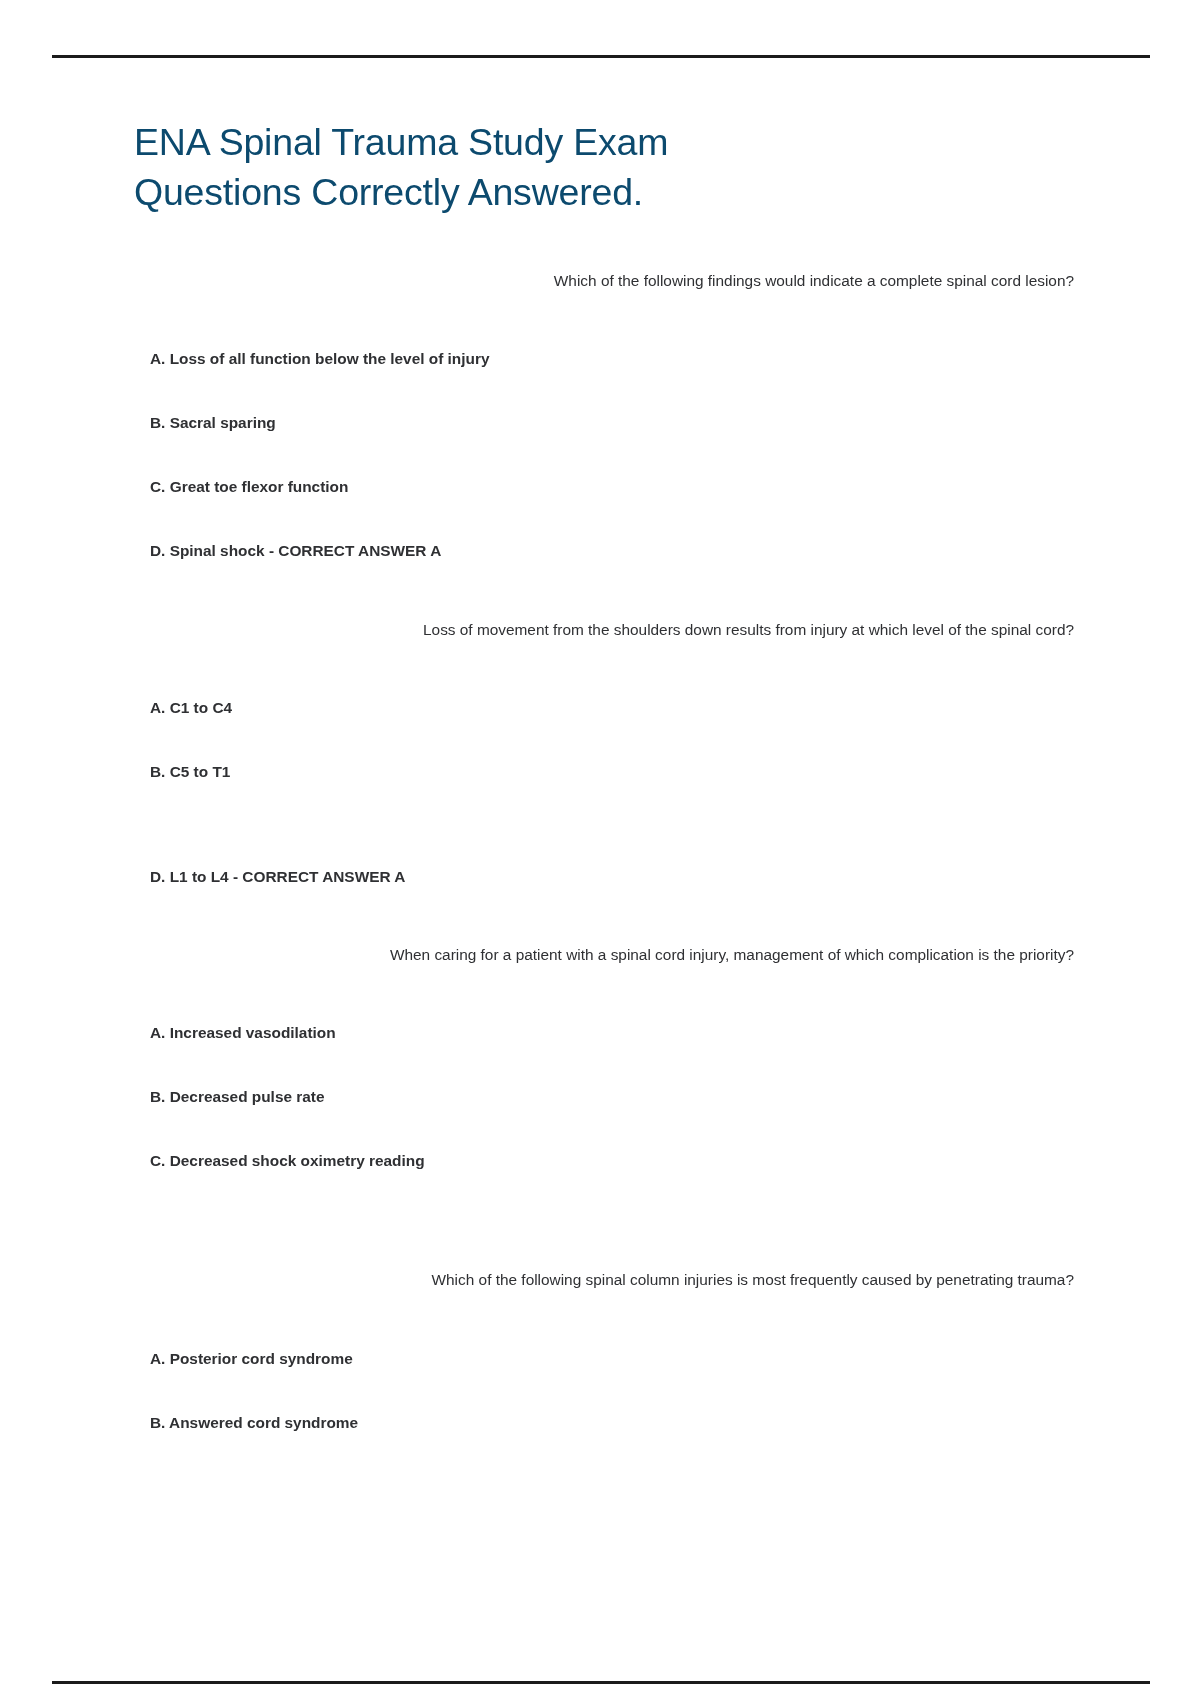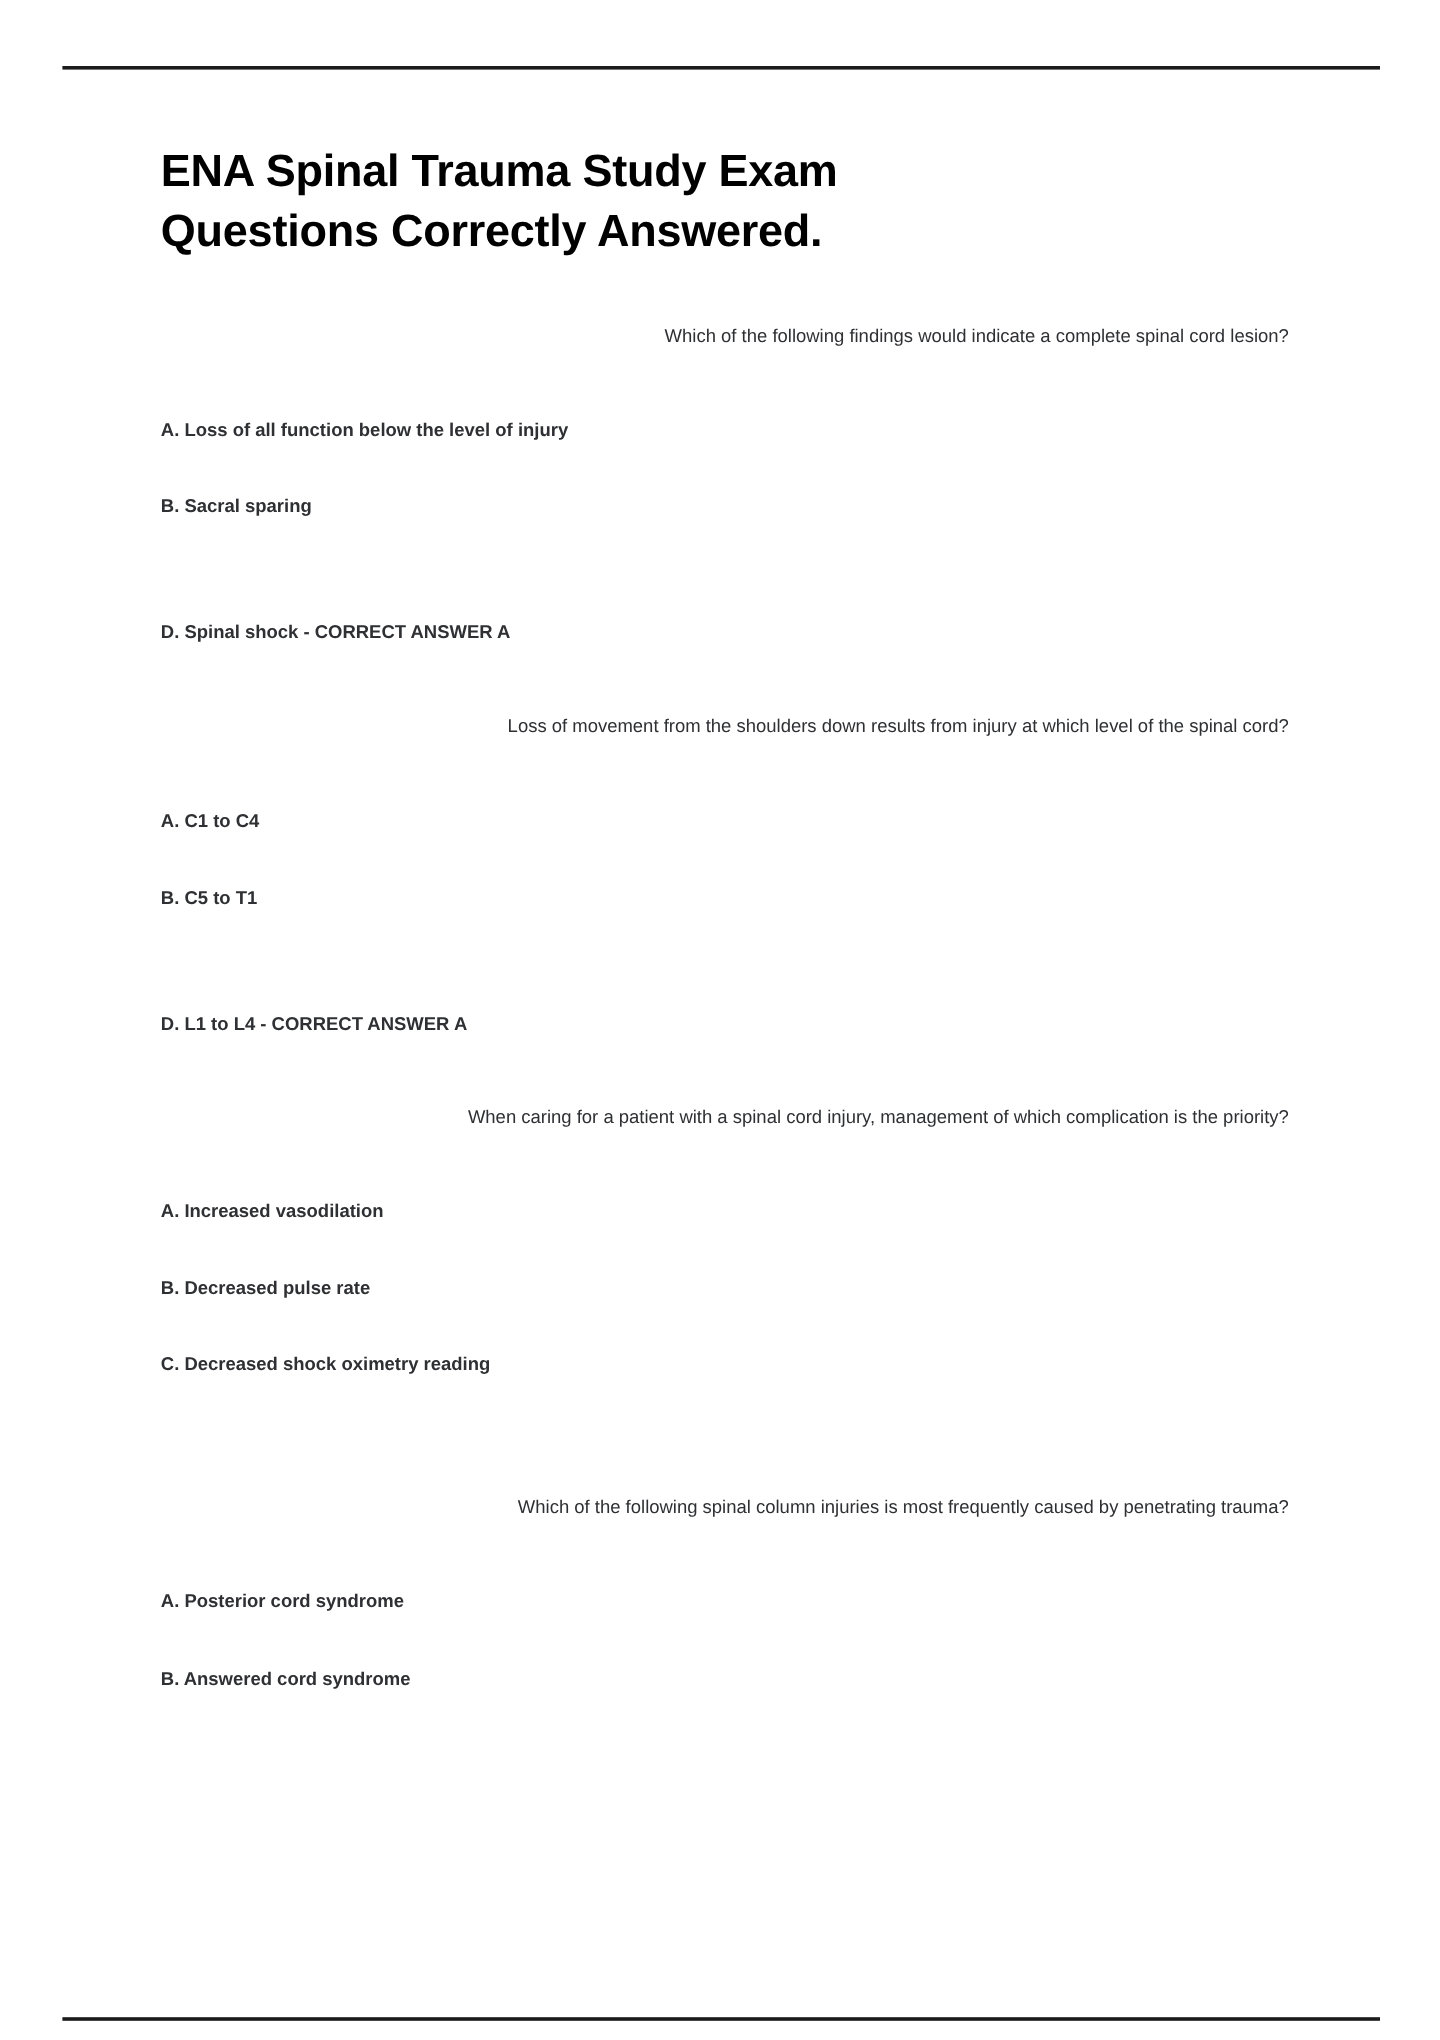--- a/index.html
+++ b/index.html
@@ -37,22 +37,22 @@
     position: absolute;
     left: 134px;
     top: 118px;
     width: 940px;
   }
 
   .doc-title {
     margin: 0;
     font-size: 37.5px;
     line-height: 1.32;
-    font-weight: bold;
-    color: #000000;
+    font-weight: normal;
+    color: #0c4a6e;
     letter-spacing: -0.2px;
     max-width: 700px;
   }
 
   .q-block {
     margin-top: 0;
   }
 
   .question {
     font-size: 15.4px;
@@ -60,20 +60,21 @@
     color: #2f3033;
     font-weight: 400;
     text-align: right;
   }
 
   .option {
     font-size: 15.4px;
     line-height: 1.5;
     color: #2f3033;
     font-weight: 600;
+    margin-left: 16px;
   }
 
   .spacer-q     { height: 52px; }
   .spacer-opt   { height: 41px; }
   .gap-q-to-opt { height: 55px; }
   .gap-block    { height: 55px; }
 </style>
 </head>
 <body>
 
@@ -87,20 +88,21 @@
 
     <div class="spacer-q"></div>
 
     <div class="q-block">
       <div class="question">Which of the following findings would indicate a complete spinal cord lesion?</div>
       <div class="gap-q-to-opt"></div>
       <div class="option">A. Loss of all function below the level of injury</div>
       <div class="spacer-opt"></div>
       <div class="option">B. Sacral sparing</div>
       <div class="spacer-opt"></div>
+      <div class="option">C. Great toe flexor function</div>
       <div class="spacer-opt"></div>
       <div class="option">D. Spinal shock - CORRECT ANSWER A</div>
     </div>
 
     <div class="gap-block"></div>
 
     <div class="q-block">
       <div class="question">Loss of movement from the shoulders down results from injury at which level of the spinal cord?</div>
       <div class="gap-q-to-opt"></div>
       <div class="option">A. C1 to C4</div>

